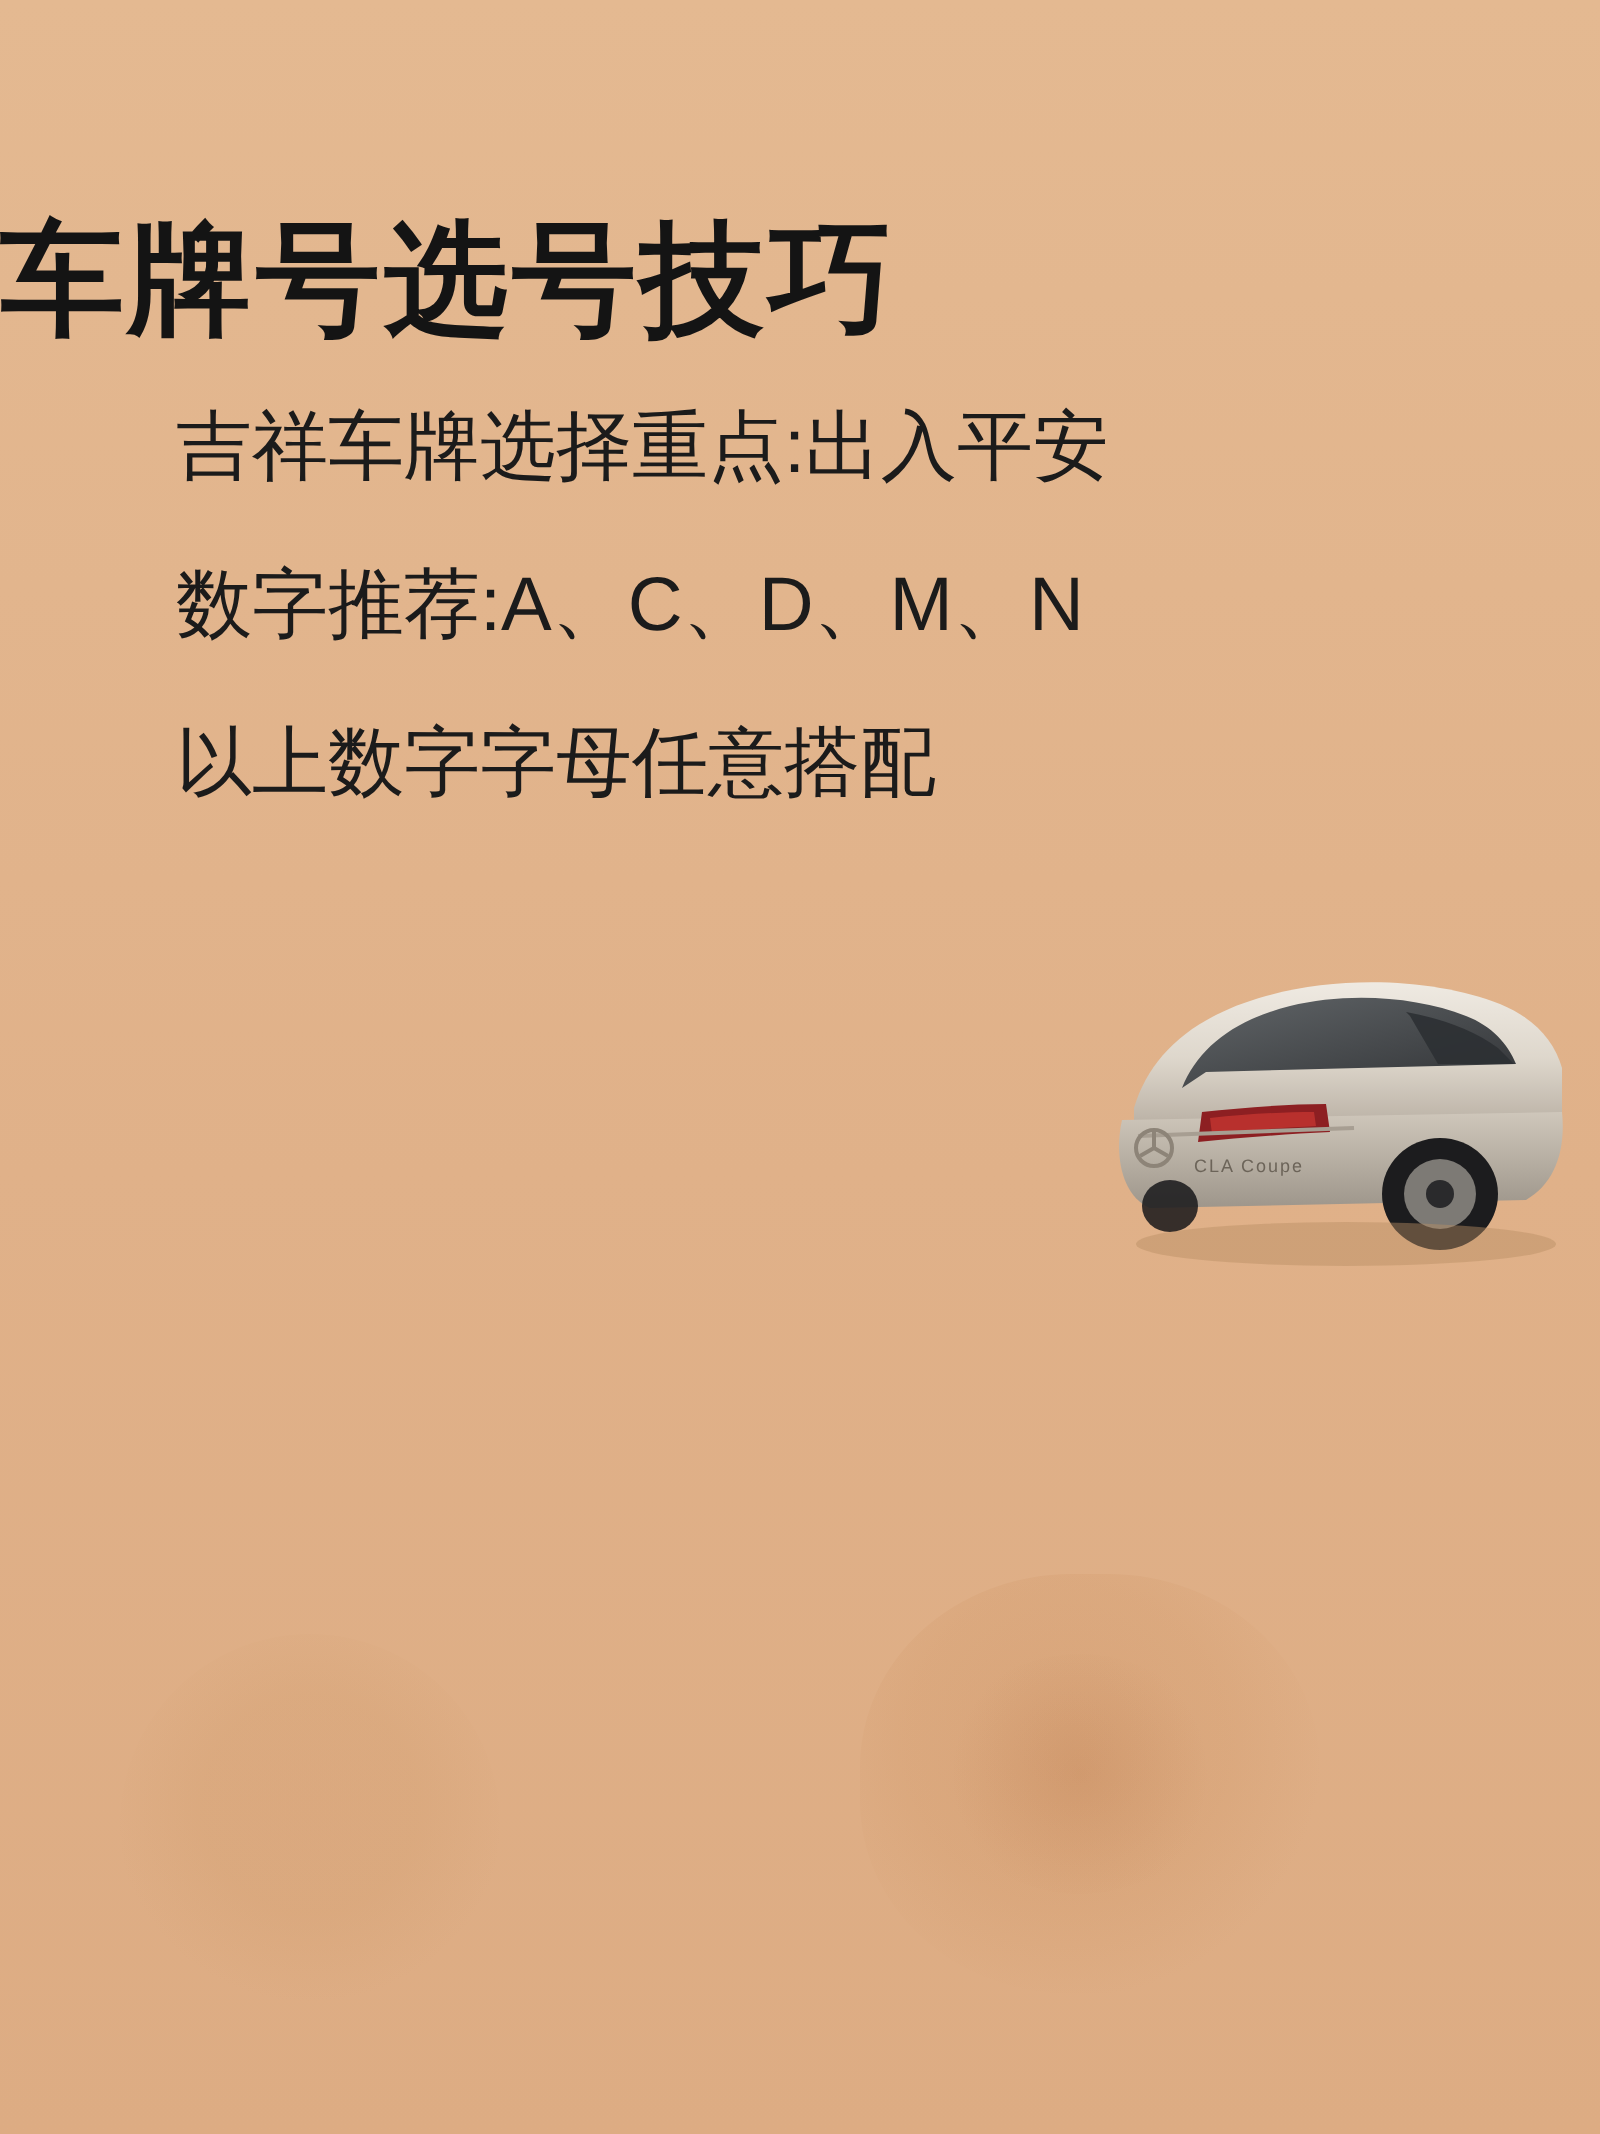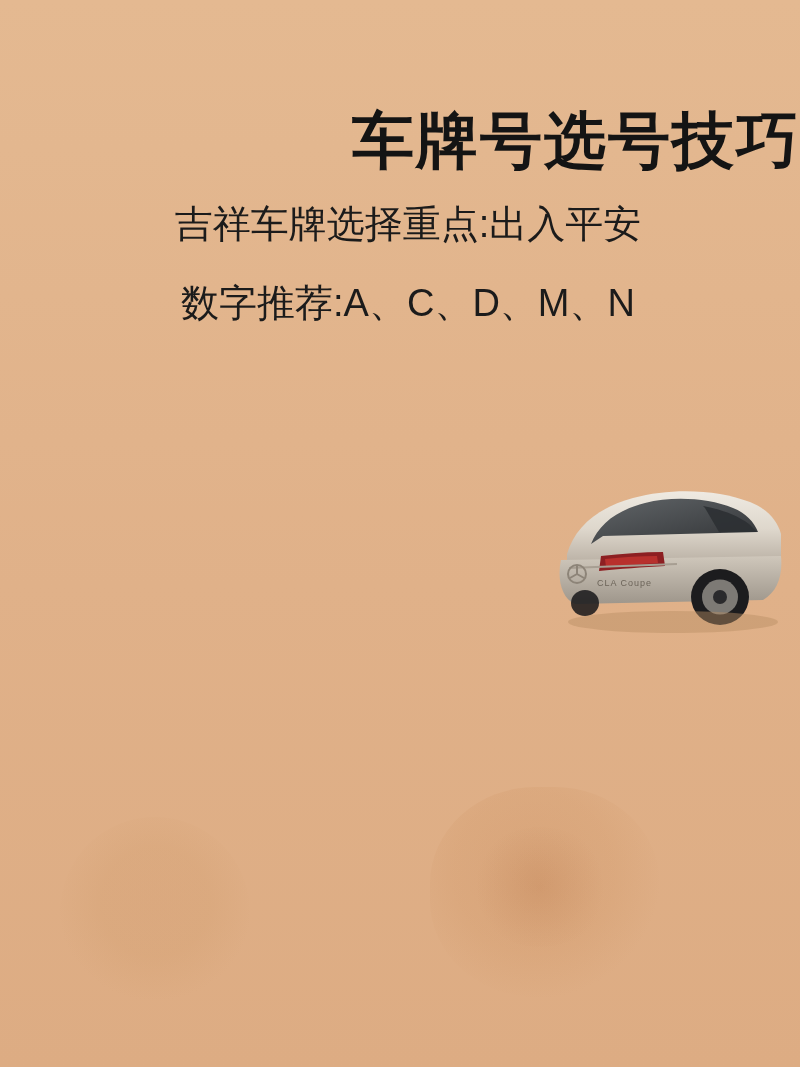--- a/index.html
+++ b/index.html
@@ -48,34 +48,33 @@
     height: 120px;
     background: radial-gradient(circle at 50% 50%, #a85f2f 0%, rgba(168,95,47,0) 70%);
     border-radius: 50%;
   }
 
   .title {
     position: absolute;
     top: 62px;
     left: 0;
     width: 100%;
-    text-align: right;
+    text-align: left;
     font-size: 62px;
     font-weight: bold;
     letter-spacing: 2px;
     color: #141414;
     line-height: 1.2;
   }
 
   .lines {
     position: absolute;
     top: 205px;
     left: 88px;
     width: 640px;
-    text-align: center;
   }
   .line {
     font-size: 38px;
     color: #1b1b1b;
     line-height: 1.0;
     margin-bottom: 41px;
     white-space: nowrap;
     font-weight: 500;
   }
   .line.gap {
@@ -99,20 +98,21 @@
 
   <div class="bg-motif left"></div>
   <div class="bg-motif right"></div>
   <div class="bg-motif right2"></div>
 
   <h1 class="title">车牌号选号技巧</h1>
 
   <div class="lines">
     <div class="line">吉祥车牌选择重点:出入平安</div>
     <div class="line">数字推荐:A、C、D、M、N</div>
+    <div class="line gap">以上数字字母任意搭配</div>
   </div>
 
   <div class="car">
     <svg width="285" height="180" viewBox="0 0 285 180" xmlns="http://www.w3.org/2000/svg">
       <defs>
         <linearGradient id="bodyGrad" x1="0" y1="0" x2="0" y2="1">
           <stop offset="0%" stop-color="#efeae2"></stop>
           <stop offset="55%" stop-color="#ded7cc"></stop>
           <stop offset="100%" stop-color="#bdb4a8"></stop>
         </linearGradient>

